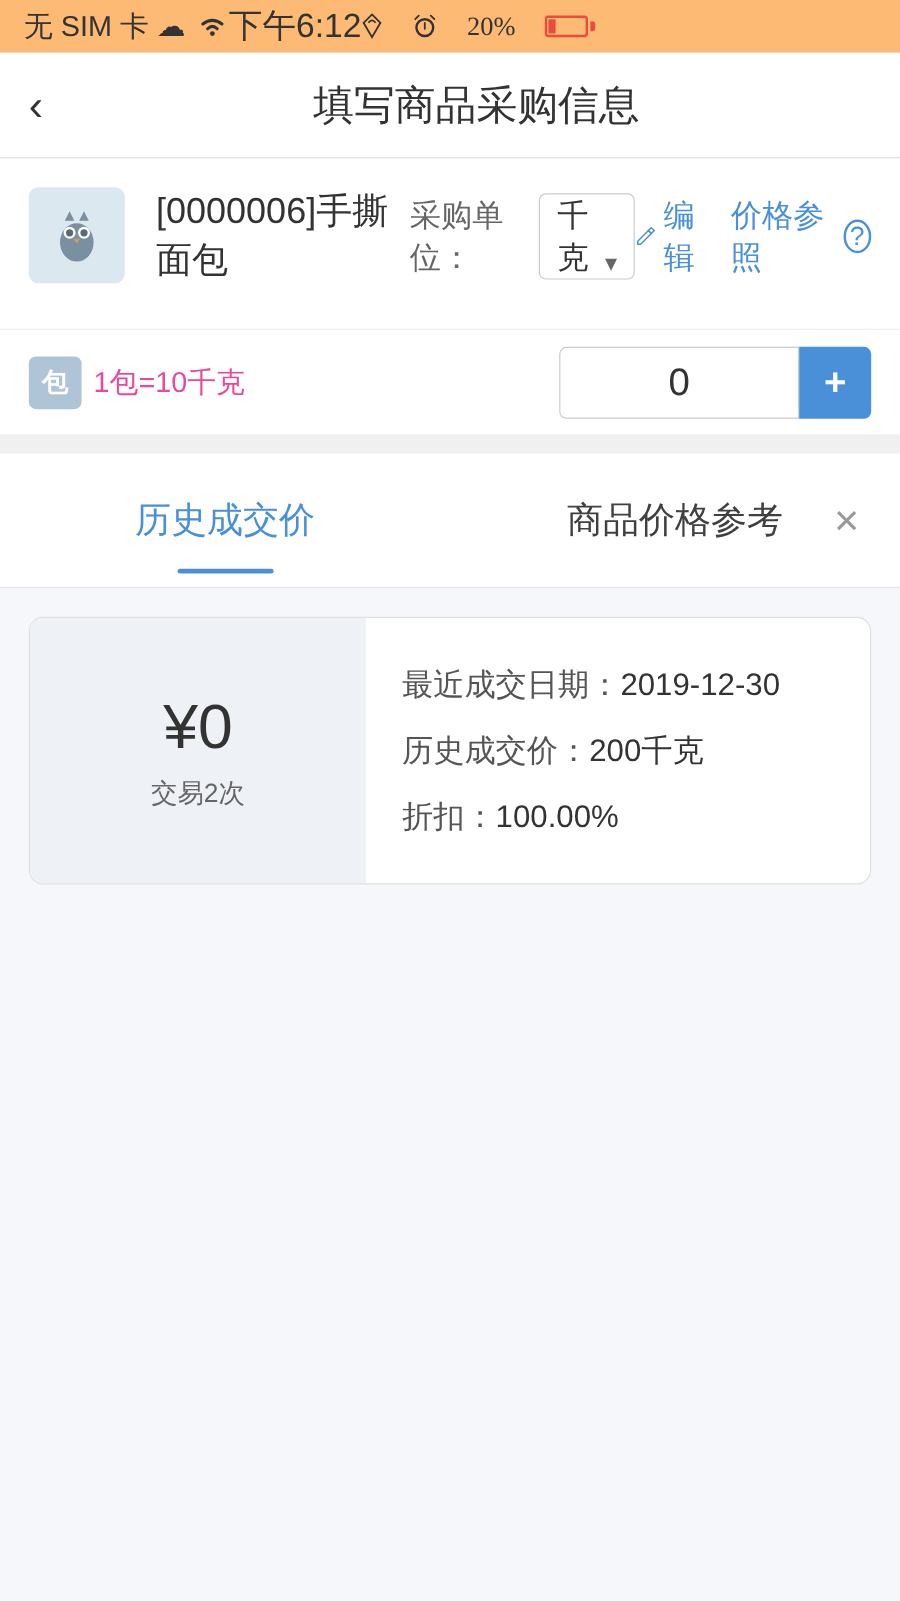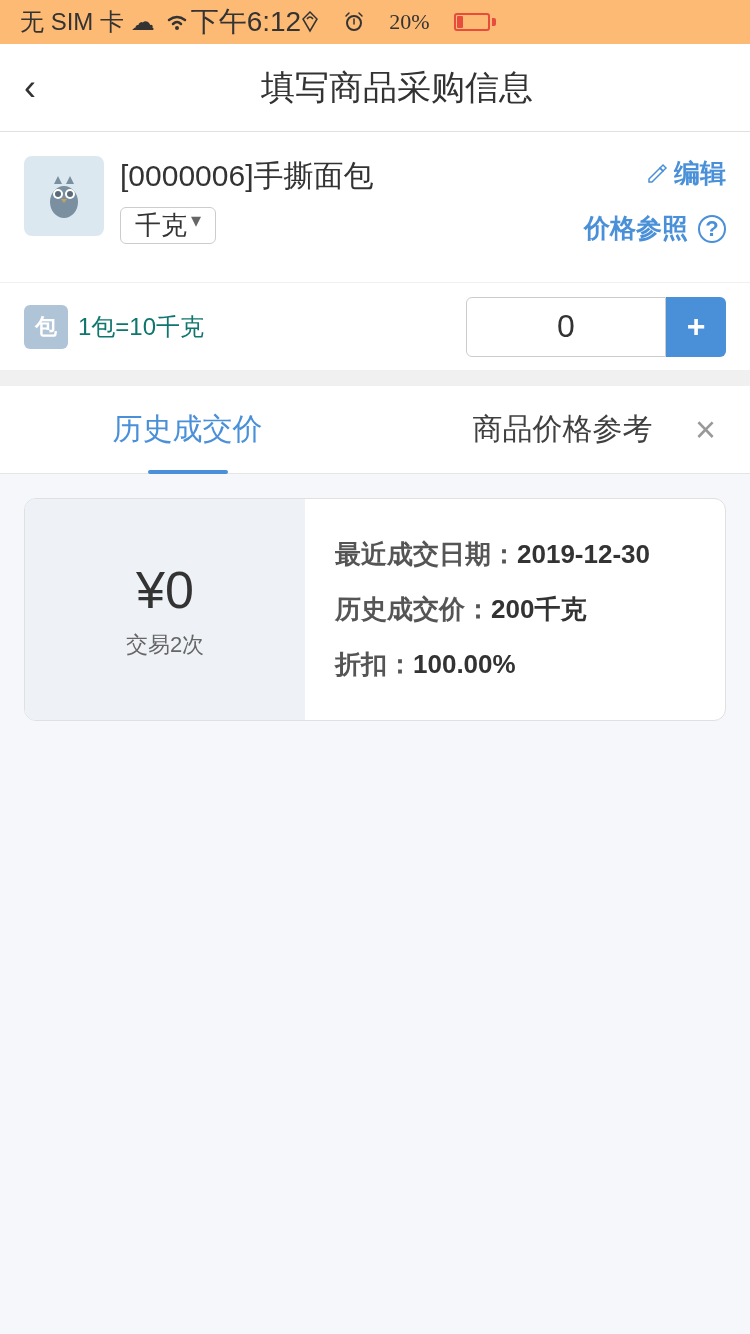--- a/index.html
+++ b/index.html
@@ -119,43 +119,44 @@
       height: 80px;
       background: #dce8f0;
       border-radius: 8px;
       display: flex;
       align-items: center;
       justify-content: center;
       flex-shrink: 0;
     }
     .product-info {
       display: flex;
-      flex-direction: column;
+      flex-direction: row;
       gap: 10px;
+      margin-left: 10px;
     }
     .product-name {
       font-size: 30px;
       color: #333;
       font-weight: 500;
     }
     .product-unit-row {
       display: flex;
       align-items: center;
       gap: 10px;
       font-size: 26px;
       color: #666;
     }
     .unit-dropdown {
       border: 1px solid #ccc;
       border-radius: 6px;
       padding: 0 14px;
       font-size: 26px;
       color: #333;
       display: flex;
-      align-items: flex-start;
+      align-items: flex-end;
       gap: 4px;
       background: #fff;
     }
     .chevron-down {
       font-size: 20px;
       color: #666;
     }
     .product-edit-btn {
       color: #4a90d9;
       font-size: 26px;
@@ -208,21 +209,21 @@
       border-radius: 6px;
       display: flex;
       align-items: center;
       justify-content: center;
       font-size: 22px;
       color: #fff;
       font-weight: bold;
     }
     .unit-conversion {
       font-size: 24px;
-      color: #0f766e;
+      color: #ec4899;
     }
     .quantity-input-row {
       display: flex;
       align-items: center;
       gap: 0;
     }
     .quantity-input {
       width: 200px;
       height: 60px;
       border: 1px solid #ccc;
@@ -255,21 +256,21 @@
 
     
     .tabs-section {
       background: #ffffff;
     }
     .tabs-header {
       display: flex;
       align-items: center;
       border-bottom: 1px solid #e5e5e5;
       position: relative;
-      height: 88px;
+      height: 112px;
     }
     .tab-item {
       flex: 1;
       display: flex;
       flex-direction: column;
       align-items: center;
       justify-content: center;
       height: 88px;
       font-size: 30px;
       cursor: pointer;
@@ -333,21 +334,20 @@
       font-size: 22px;
       color: #666;
       margin-top: 10px;
     }
     .price-card-right {
       flex: 1;
       padding: 36px 30px;
       display: flex;
       flex-direction: column;
       gap: 16px;
-      font-weight: bold;
     }
     .price-detail-row {
       font-size: 26px;
       color: #333;
       line-height: 1.5;
     }
     .price-detail-label {
       color: #555;
     }
     .price-detail-value {
@@ -419,28 +419,29 @@
           <circle cx="34" cy="26" r="5" fill="#fff"></circle>
           <circle cx="22" cy="26" r="3" fill="#5a6a7a"></circle>
           <circle cx="34" cy="26" r="3" fill="#5a6a7a"></circle>
 
           <polygon points="25,31 31,31 28,35" fill="#c8a060"></polygon>
         </svg>
       </div>
       <div class="product-info">
         <span class="product-name">[0000006]手撕面包</span>
         <div class="product-unit-row">
+          <span>采购单位：</span>
           <div class="unit-dropdown">
             <span>千克</span>
             <span class="chevron-down">▾</span>
           </div>
         </div>
       </div>
     </div>
-    <div style="display:flex;flex-direction:column;align-items:flex-end;gap:14px;font-weight:bold;">
+    <div style="display:flex;align-items:flex-end;gap:14px;">
       <div class="product-edit-btn">
 
         <svg width="22" height="22" viewBox="0 0 22 22">
           <path d="M3 16 L14 5 L17 8 L6 19 L3 19 Z" stroke="#4a90d9" stroke-width="1.5" fill="none"></path>
           <path d="M14 5 L17 2 L20 5 L17 8 Z" stroke="#4a90d9" stroke-width="1.5" fill="none"></path>
         </svg>
         <span>编辑</span>
       </div>
       <div class="price-ref-row">
         <span>价格参照</span>

